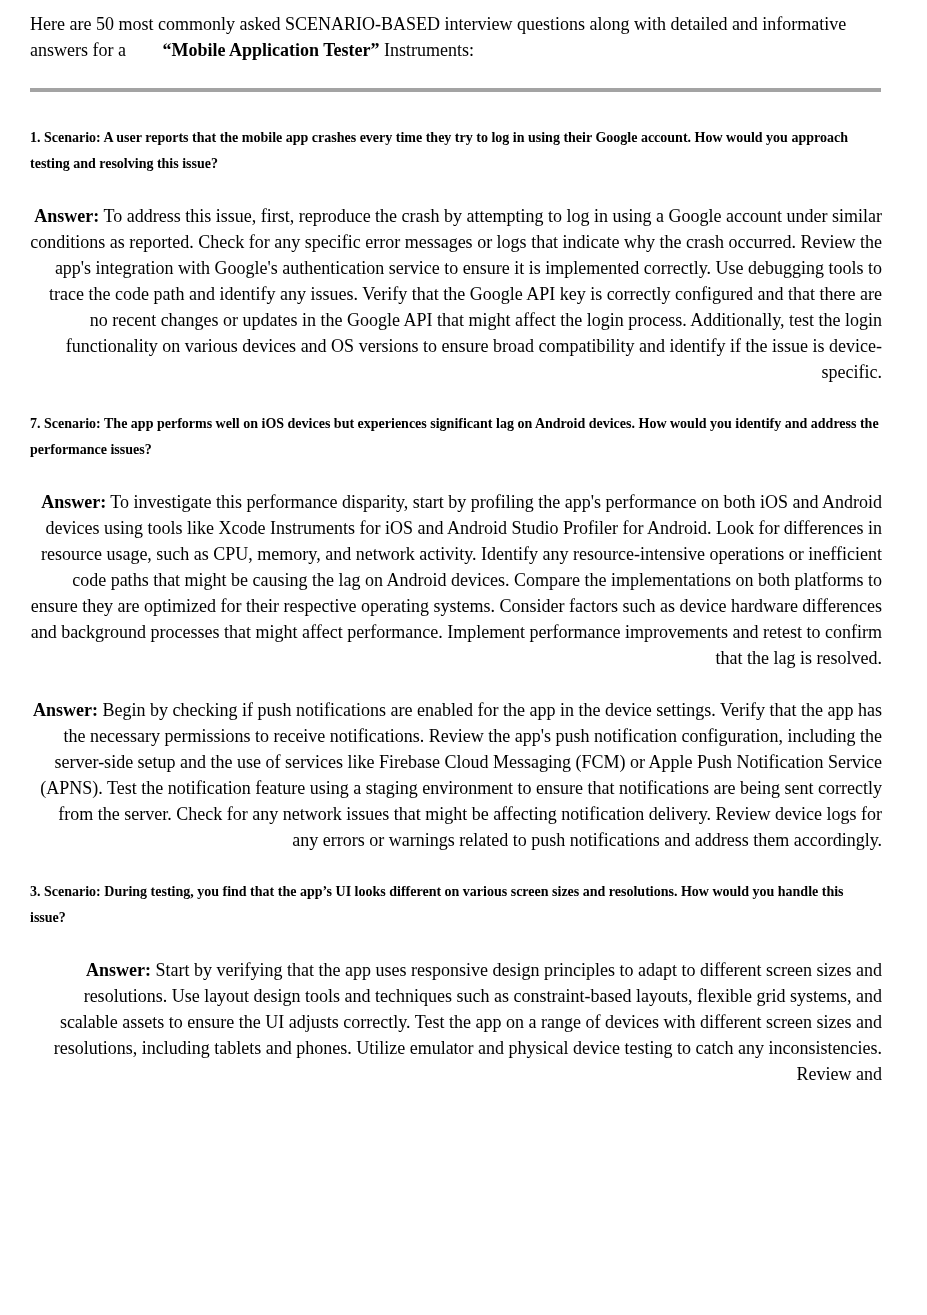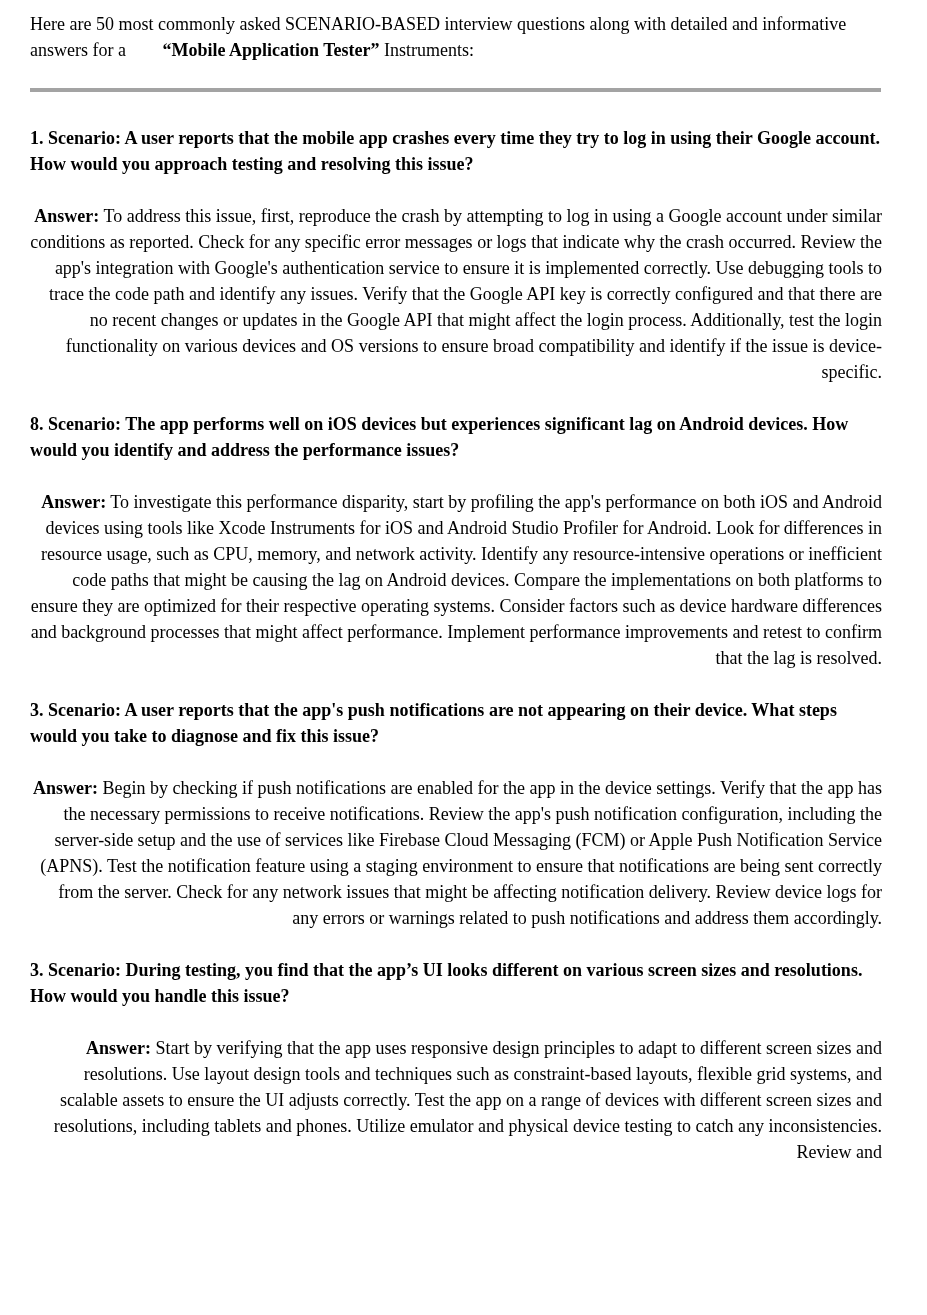--- a/index.html
+++ b/index.html
@@ -33,21 +33,21 @@
     margin-left: 32px;
   }
   hr.divider {
     border: none;
     height: 4px;
     width: 851px;
     margin: 25px 0 33px 0;
     background: var(--divider-color, #a3a3a3);
   }
   h3.question {
-    font-size: 18px;
+    font-size: 14px;
     line-height: 26px;
     font-weight: bold;
     margin: 26px 0;
   }
   p.answer {
     margin: 26px 0;
     text-align: right;
   }
   .answer-label {
     font-weight: bold;
@@ -63,26 +63,25 @@
 
     <hr class="divider">
 
     <div id="qa-list">
   <section class="qa">
     <h3 class="question">1. Scenario: A user reports that the mobile app crashes every time they try to log in using their Google account. How would you approach testing and resolving this issue?</h3>
     <p class="answer"><b class="answer-label">Answer:</b> <span class="answer-text">To address this issue, first, reproduce the crash by attempting to log in using a Google account under similar conditions as reported. Check for any specific error messages or logs that indicate why the crash occurred. Review the app's integration with Google's authentication service to ensure it is implemented correctly. Use debugging tools to trace the code path and identify any issues. Verify that the Google API key is correctly configured and that there are no recent changes or updates in the Google API that might affect the login process. Additionally, test the login functionality on various devices and OS versions to ensure broad compatibility and identify if the issue is device-specific.</span></p>
   </section>
 
   <section class="qa">
-    <h3 class="question">8. Scenario: The app performs well on iOS devices but experiences significant lag on Android devices. How would you identify and address the performance issues?</h3>
+    <h3 class="question">7. Scenario: The app performs well on iOS devices but experiences significant lag on Android devices. How would you identify and address the performance issues?</h3>
     <p class="answer"><b class="answer-label">Answer:</b> <span class="answer-text">To investigate this performance disparity, start by profiling the app's performance on both iOS and Android devices using tools like Xcode Instruments for iOS and Android Studio Profiler for Android. Look for differences in resource usage, such as CPU, memory, and network activity. Identify any resource-intensive operations or inefficient code paths that might be causing the lag on Android devices. Compare the implementations on both platforms to ensure they are optimized for their respective operating systems. Consider factors such as device hardware differences and background processes that might affect performance. Implement performance improvements and retest to confirm that the lag is resolved.</span></p>
   </section>
 
   <section class="qa">
-    <h3 class="question">3. Scenario: A user reports that the app's push notifications are not appearing on their device. What steps would you take to diagnose and fix this issue?</h3>
     <p class="answer"><b class="answer-label">Answer:</b> <span class="answer-text">Begin by checking if push notifications are enabled for the app in the device settings. Verify that the app has the necessary permissions to receive notifications. Review the app's push notification configuration, including the server-side setup and the use of services like Firebase Cloud Messaging (FCM) or Apple Push Notification Service (APNS). Test the notification feature using a staging environment to ensure that notifications are being sent correctly from the server. Check for any network issues that might be affecting notification delivery. Review device logs for any errors or warnings related to push notifications and address them accordingly.</span></p>
   </section>
 
   <section class="qa">
     <h3 class="question">3. Scenario: During testing, you find that the app’s UI looks different on various screen sizes and resolutions. How would you handle this issue?</h3>
     <p class="answer"><b class="answer-label">Answer:</b> <span class="answer-text">Start by verifying that the app uses responsive design principles to adapt to different screen sizes and resolutions. Use layout design tools and techniques such as constraint-based layouts, flexible grid systems, and scalable assets to ensure the UI adjusts correctly. Test the app on a range of devices with different screen sizes and resolutions, including tablets and phones. Utilize emulator and physical device testing to catch any inconsistencies. Review and</span></p>
   </section>
 </div>
 
   </div>

